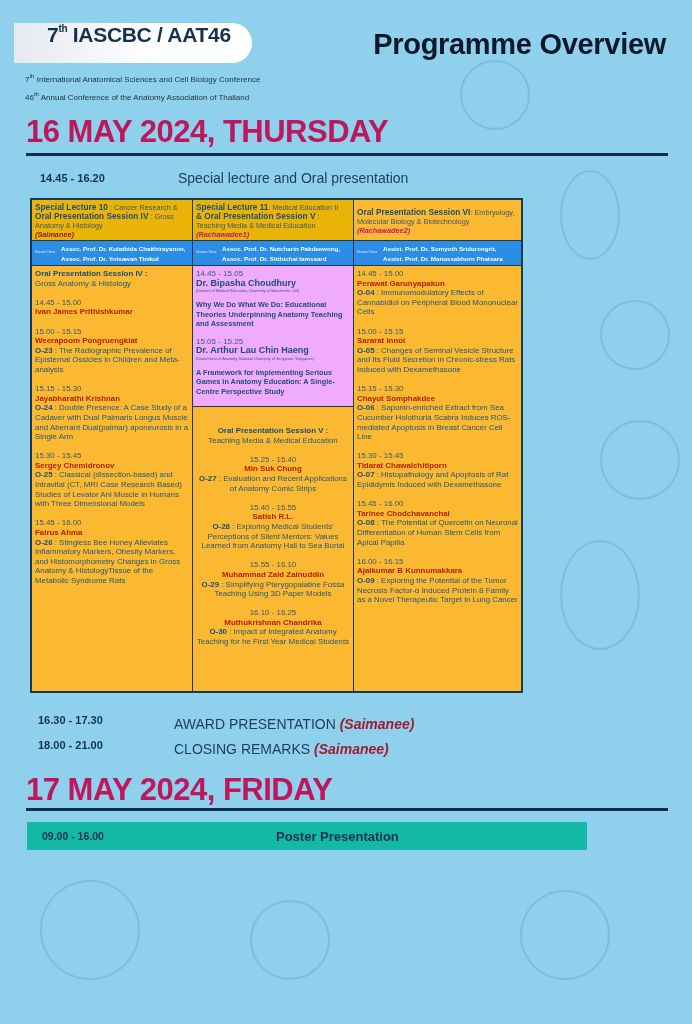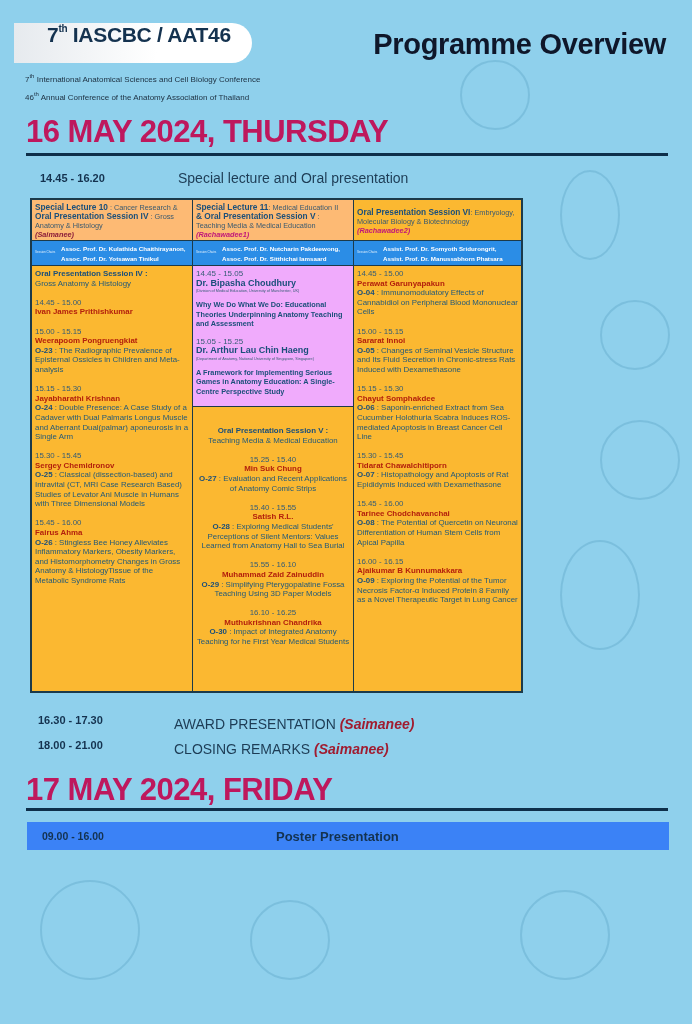--- a/index.html
+++ b/index.html
@@ -43,21 +43,21 @@
   .sched {
     left: 30px; top: 198px; width: 493px; height: 495px;
     border: 2px solid #1c3a4a;
     display: grid; grid-template-columns: 161px 161px 1fr;
     grid-template-rows: 40px 26px 1fr;
     background: #fbb831;
   }
   .cell { border-right: 1.5px solid #1c3a4a; position: relative; }
   .cell:nth-child(3n) { border-right: none; }
   .head-cell { padding: 3px 3px 0 3px; font-size: 7.3px; line-height: 9px; color: #3a5a70; }
-  .head-cell.c1, .head-cell.c2 { background: #fdba74; }
+  .head-cell.c1, .head-cell.c2 { background: #eab308; }
   .head-cell.c3 { background: #fbb831; }
   .head-cell b { color: #1b4f7a; font-size: 8.3px; }
   .head-cell .room { color: #c0177a; font-style: italic; font-weight: bold; display: block; }
   .head-cell.c1 .room { color: #8b1c3a; }
   .chair-cell {
     background: #2b8de6; color: #fff; font-size: 6.2px; font-weight: bold; line-height: 10px;
     padding: 3px 2px 0 3px; border-top: 1.5px solid #1c3a4a; border-bottom: 1.5px solid #1c3a4a;
     display: flex;
   }
   .chair-cell .lbl { font-size: 3px; font-weight: normal; opacity: .85; width: 22px; flex: none; padding-top: 3px; }
@@ -71,21 +71,21 @@
   .slot .code { color: #1b4f7a; font-weight: bold; }
   .lect-box { background: #f0abfc; padding: 3px 3px 4px 3px; border-bottom: 1.5px solid #1c3a4a; height: 141px; }
   .lect .t { color: #365d75; font-size: 8px; }
   .lect .n { color: #1b4f7a; font-weight: bold; font-size: 9px; }
   .lect .aff { font-size: 3.8px; color: #365d75; line-height: 6px; }
   .lect .topic { color: #1b4f7a; font-weight: bold; font-size: 7.3px; line-height: 9.5px; margin-top: 6px; }
   .lect + .lect { margin-top: 8px; }
   .sub-session { padding: 19px 3px 0 3px; text-align: center; }
 
   .poster-bar {
-    left: 27px; top: 822px; width: 642px; height: 28px; background: #3b82f6;
+    left: 27px; top: 822px; width: 560px; height: 28px; background: #14b8a6;
     display: flex; align-items: center;
   }
   .poster-bar .time-label { margin-left: 15px; font-size: 10.5px; }
   .poster-bar .ptitle { position: absolute; left: 249px; font-size: 13px; font-weight: bold; color: #14324f; }
 </style>
 </head>
 <body>
 
 <div class="bg-deco">
   <span style="left:600px;top:300px;width:70px;height:70px"></span>

